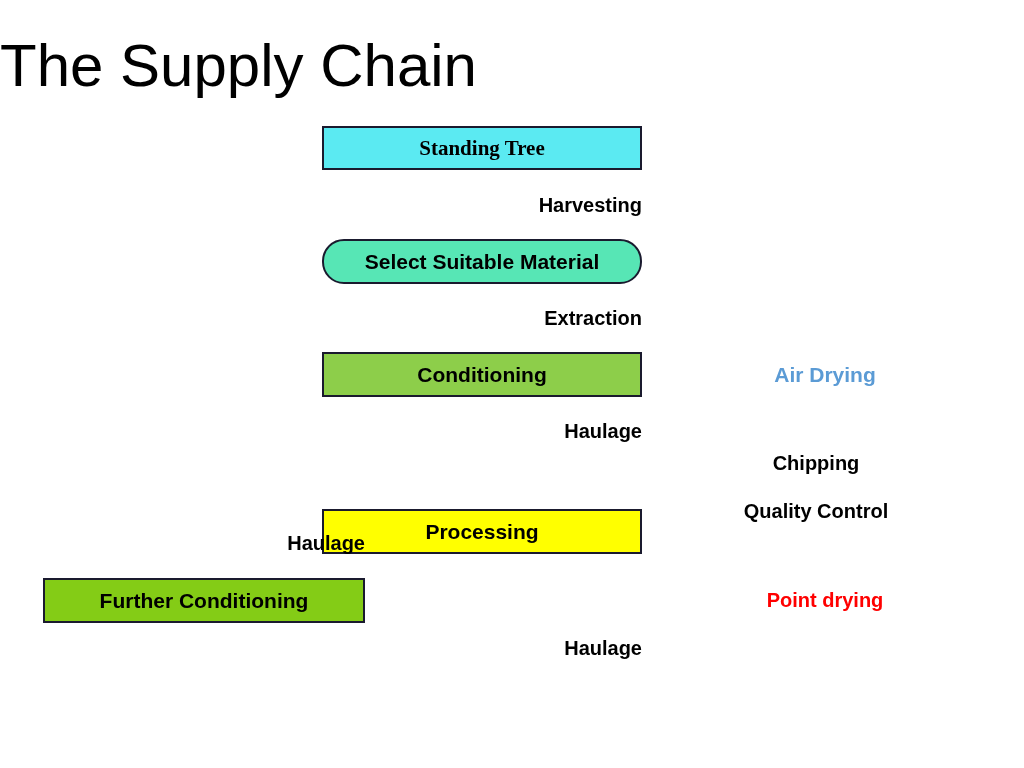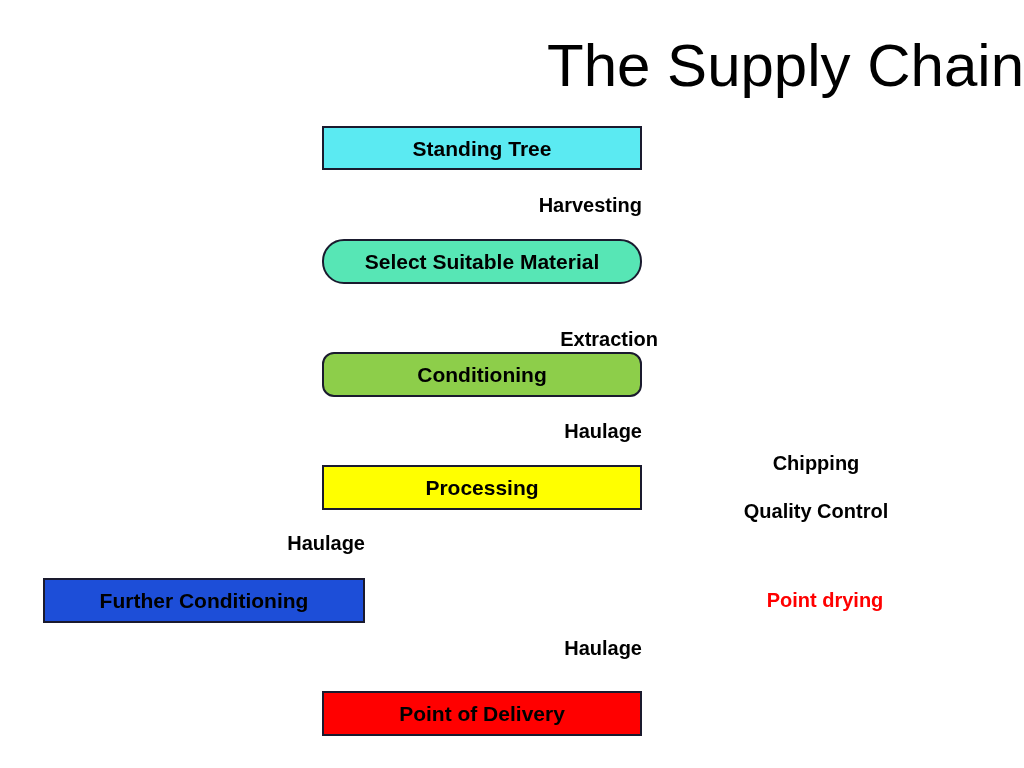--- a/index.html
+++ b/index.html
@@ -21,21 +21,21 @@
     height: 768px;
     background: #ffffff;
   }
 
   
   .title {
     position: absolute;
     left: 0;
     top: 36px;
     width: 1024px;
-    text-align: right;
+    text-align: left;
     font-size: 60px;
     font-weight: 300;
     line-height: 1.0;
     color: #000000;
     letter-spacing: 0px;
     white-space: nowrap;
   }
 
   
   .stage-box {
@@ -67,21 +67,21 @@
   .transition {
     position: absolute;
     font-size: 20px;
     font-weight: bold;
     color: #000000;
     line-height: 1;
     white-space: nowrap;
     text-align: right;
   }
   .tr-harvesting { left: 322px; top: 195px; width: 320px; }
-  .tr-extraction { left: 338px; top: 308px; width: 320px; margin-top: 21px; }
+  .tr-extraction { left: 322px; top: 308px; width: 320px; }
   .tr-haulage-1  { left: 322px; top: 421px; width: 320px; }
   .tr-movement   { left:  43px; top: 533px; width: 322px; }
   .tr-haulage-2  { left: 322px; top: 638px; width: 320px; }
 
   
   .annotation {
     position: absolute;
     font-size: 20px;
     font-weight: bold;
     line-height: 1;
@@ -93,54 +93,52 @@
   .an-quality-control { left: 700px; top: 501px; width: 232px; }
   .an-force-drying    { left: 700px; top: 590px; width: 250px; }
 </style>
 </head>
 <body style="background-color: rgb(255, 255, 255);">
 
 <div id="canvas">
 
   <div class="title">The Supply Chain</div>
 
-  <div class="stage-box box-standing-tree" style="background-color: rgb(91, 234, 242); border-color: rgb(26, 26, 46);">
+  <div class="stage-box box-standing-tree" style="background-color: rgb(91, 234, 242); border-color: rgb(26, 26, 46); font-family: Liberation Serif, serif;">
     <span class="stage-label">Standing Tree</span>
   </div>
 
   <div class="transition tr-harvesting">Harvesting</div>
 
   <div class="stage-box box-select-material" style="background-color: rgb(87, 230, 181); border-color: rgb(26, 26, 46); border-radius: 22px;">
     <span class="stage-label">Select Suitable Material</span>
   </div>
 
   <div class="transition tr-extraction">Extraction</div>
 
-  <div class="stage-box box-conditioning" style="background-color: rgb(141, 206, 74); border-color: rgb(26, 26, 46); border-radius: 12px;">
+  <div class="stage-box box-conditioning" style="background-color: rgb(141, 206, 74); border-color: rgb(26, 26, 46);">
     <span class="stage-label">Conditioning</span>
   </div>
 
   <div class="transition tr-haulage-1">Haulage</div>
 
-  <div class="stage-box box-processing" style="background-color: rgb(255, 255, 0); border-color: rgb(26, 26, 46);">
+  <div class="stage-box box-processing" style="background-color: rgb(255, 255, 0); border-color: rgb(26, 26, 46); margin-top: 44px;">
     <span class="stage-label">Processing</span>
   </div>
 
   <div class="transition tr-movement">Haulage</div>
 
-  <div class="stage-box box-further-conditioning" style="background-color: #1d4ed8; border-color: rgb(26, 26, 46);">
+  <div class="stage-box box-further-conditioning" style="background-color: #84cc16; border-color: rgb(26, 26, 46);">
     <span class="stage-label">Further Conditioning</span>
   </div>
 
   <div class="transition tr-haulage-2">Haulage</div>
 
-  <div class="stage-box box-point-of-delivery" style="background-color: rgb(255, 0, 0); border-color: rgb(26, 26, 46);">
-    <span class="stage-label">Point of Delivery</span>
-  </div>
 
+  <div class="annotation an-air-drying" style="color: rgb(91, 155, 213);">Air Drying</div>
 
   <div class="annotation an-quality-control" style="color: rgb(0, 0, 0);">Quality Control</div>
 
   <div class="annotation an-chipping" style="color: rgb(0, 0, 0);">Chipping</div>
 
   <div class="annotation an-force-drying" style="color: rgb(255, 0, 0);">Point drying</div>
 
 </div>
 
 </body></html>

